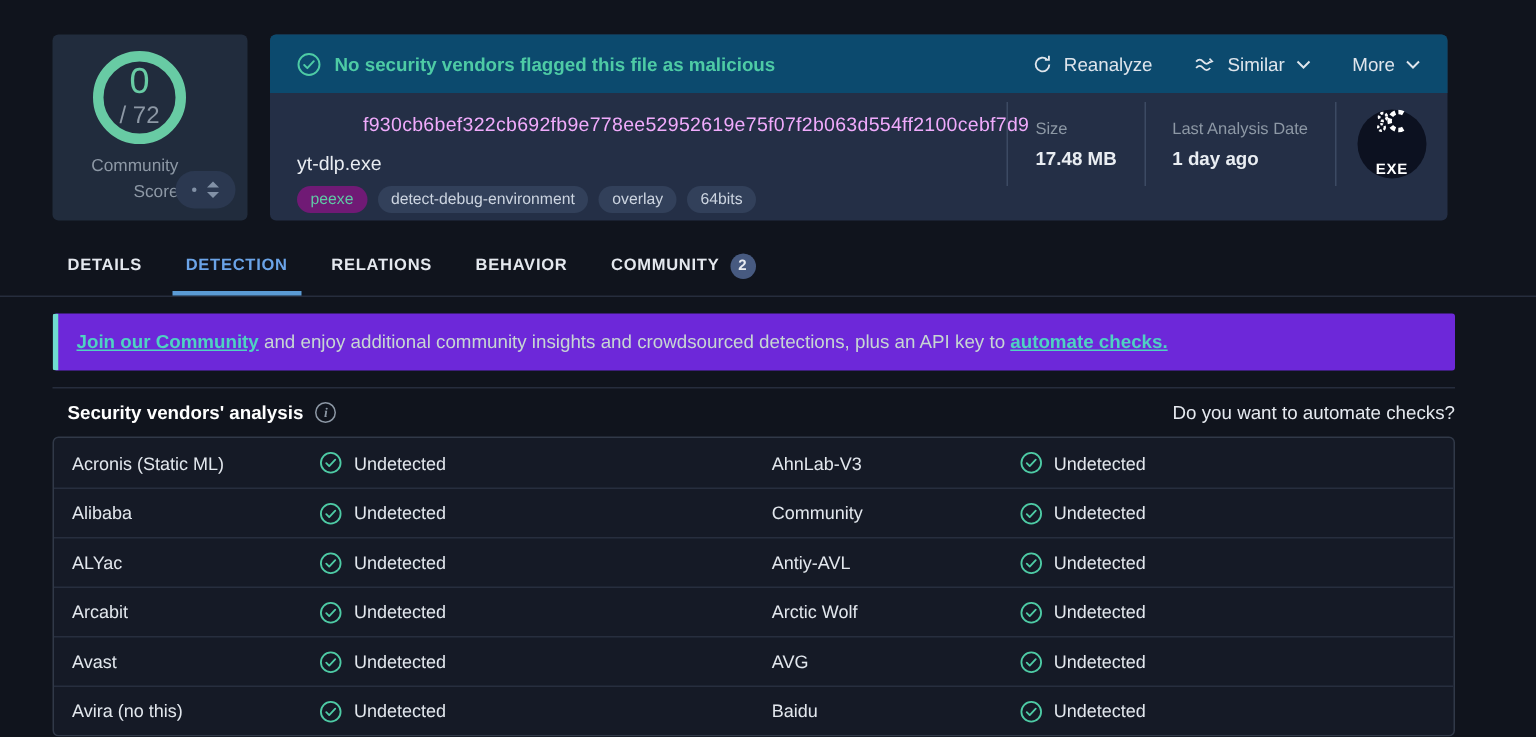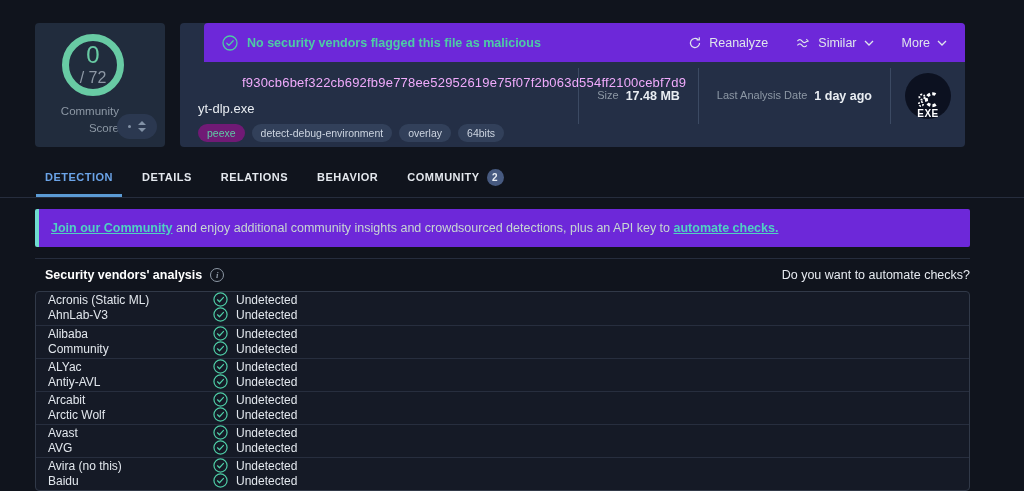--- a/index.html
+++ b/index.html
@@ -37,22 +37,22 @@
   .vote-carets { display:flex; flex-direction:column; gap:3px; }
   .caret-up { width:0; height:0; border-left:4px solid transparent; border-right:4px solid transparent; border-bottom:4px solid #8291a6; }
   .caret-down { width:0; height:0; border-left:4px solid transparent; border-right:4px solid transparent; border-top:4px solid #8291a6; }
 
   
   .main-card {
     position:absolute; left:180px; top:23px; width:785px; height:124px;
     background:#242f46; border-radius:4px;
   }
   .card-header {
-    height:39px; background:#6d28d9; border-radius:4px 4px 0 0;
-    display:flex; align-items:center; padding:0 18px;margin-left:24px;
+    height:39px; background:#0c4a6e; border-radius:4px 4px 0 0;
+    display:flex; align-items:center; padding:0 18px;
   }
   .status-msg { display:flex; align-items:center; gap:9px; }
   .status-msg svg { flex:none; }
   .status-text { color:#4ecba5; font-size:12.5px; font-weight:bold; }
   .header-actions { margin-left:auto; display:flex; align-items:center; gap:28px; }
   .hdr-btn {
     display:flex; align-items:center; gap:7px; color:#dfe5ec; font-size:12.5px;
     background:none; border:none; font-family:inherit; cursor:pointer;
   }
   .card-body { position:relative; height:85px; }
@@ -62,27 +62,27 @@
   .file-name { position:absolute; left:18px; top:39px; font-size:13px; color:#e9edf2; }
   .tag-row { position:absolute; left:18px; top:62px; display:flex; gap:7px; }
   .tag {
     background:#32405a; color:#ccd4e0; font-size:10.5px;
     padding:3px 9px; border-radius:10px; cursor:pointer;
   }
   .tag.tag-green { background:#701a75; color:#5fc9a5; }
 
   .file-info { position:absolute; right:14px; top:6px; display:flex; align-items:center; }
   .v-div { width:1px; height:56px; background:#3c4a63; }
-  .info-col { padding:0 18px; display:flex; flex-direction:row; gap:7px; }
+  .info-col { padding:0 18px; display:flex; flex-direction:column; gap:7px; }
   .info-label { color:#8d98a5; font-size:11px; }
   .info-value { color:#e9edf2; font-size:12.5px; font-weight:bold; }
   .exe-badge {
     width:46px; height:46px; margin-left:14px; border-radius:50%;
     background:#0c1120; display:flex; flex-direction:column;
-    align-items:center; justify-content:flex-end;
+    align-items:center; justify-content:space-between;
   }
   .exe-badge-text { color:#ffffff; font-size:10px; font-weight:bold; letter-spacing:.5px; margin-top:-2px; }
 
   
   .tabbar {
     position:absolute; left:0; top:160px; width:1024px; height:38px;
     border-bottom:1px solid #262d3d;
     display:flex; align-items:stretch; padding-left:36px;
   }
   .tab {
@@ -118,21 +118,21 @@
     color:#8d98a5; font-size:9px; display:flex; align-items:center; justify-content:center;
     font-family:"Liberation Serif", serif; font-style:italic; cursor:pointer;
   }
   .section-right { margin-left:auto; font-size:12.5px; color:#e6eaf0; cursor:pointer; }
 
   
   .analysis-table {
     position:absolute; left:35px; top:291px; width:935px; height:200px;
     border:1px solid #313948; border-radius:4px; overflow:hidden; background:#151a26;
   }
-  .a-row { display:flex; height:33px; border-top:1px solid #272e3e;flex-direction:column; }
+  .a-row { display:flex; height:33px; border-top:1px solid #272e3e; }
   .a-row:first-child { border-top:none; }
   .a-cell { width:50%; display:flex; align-items:center; padding-left:12px; }
   .vendor { width:165px; flex:none; font-size:12px; color:#e2e7ed; }
   .result { display:flex; align-items:center; gap:8px; font-size:12px; color:#e2e7ed; }
 
   .chk { flex:none; }
 </style>
 </head>
 <body>
 
@@ -216,25 +216,25 @@
           <circle cx="6" cy="12" r="2.2" fill="none" stroke="#ffffff" stroke-width="1.6" stroke-dasharray="1.8 1.3"></circle>
           <path d="M20.5 2.5a6 6 0 1 0 1.5 9" fill="none" stroke="#ffffff" stroke-width="3" stroke-dasharray="3.4 2"></path>
         </svg>
         <span class="exe-badge-text">EXE</span>
       </div>
     </div>
   </div>
 </div>
 
 <div class="tabbar">
+  <div class="tab">
+    <span>DETAILS</span>
+  </div>
   <div class="tab active">
     <span>DETECTION</span>
-  </div>
-  <div class="tab">
-    <span>DETAILS</span>
   </div>
   <div class="tab">
     <span>RELATIONS</span>
   </div>
   <div class="tab">
     <span>BEHAVIOR</span>
   </div>
   <div class="tab">
     <span>COMMUNITY</span>
     <span class="tab-badge">2</span>

